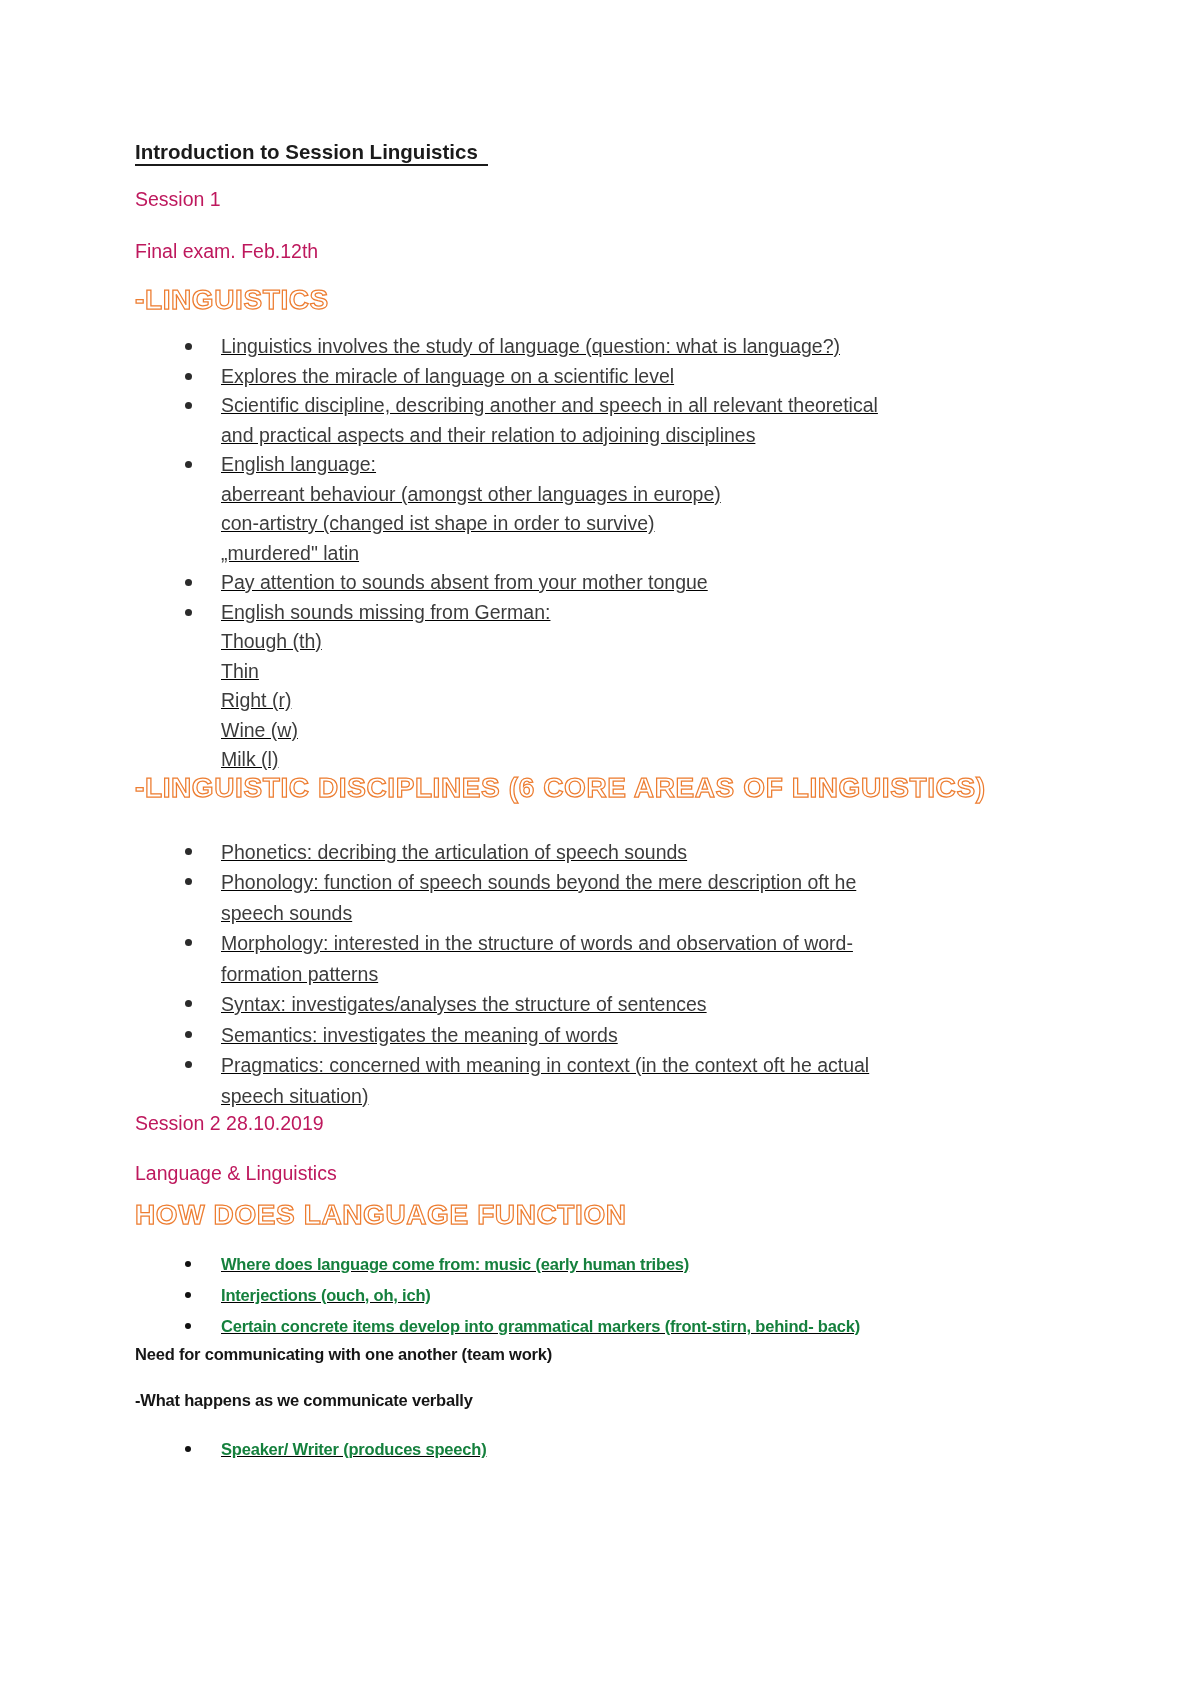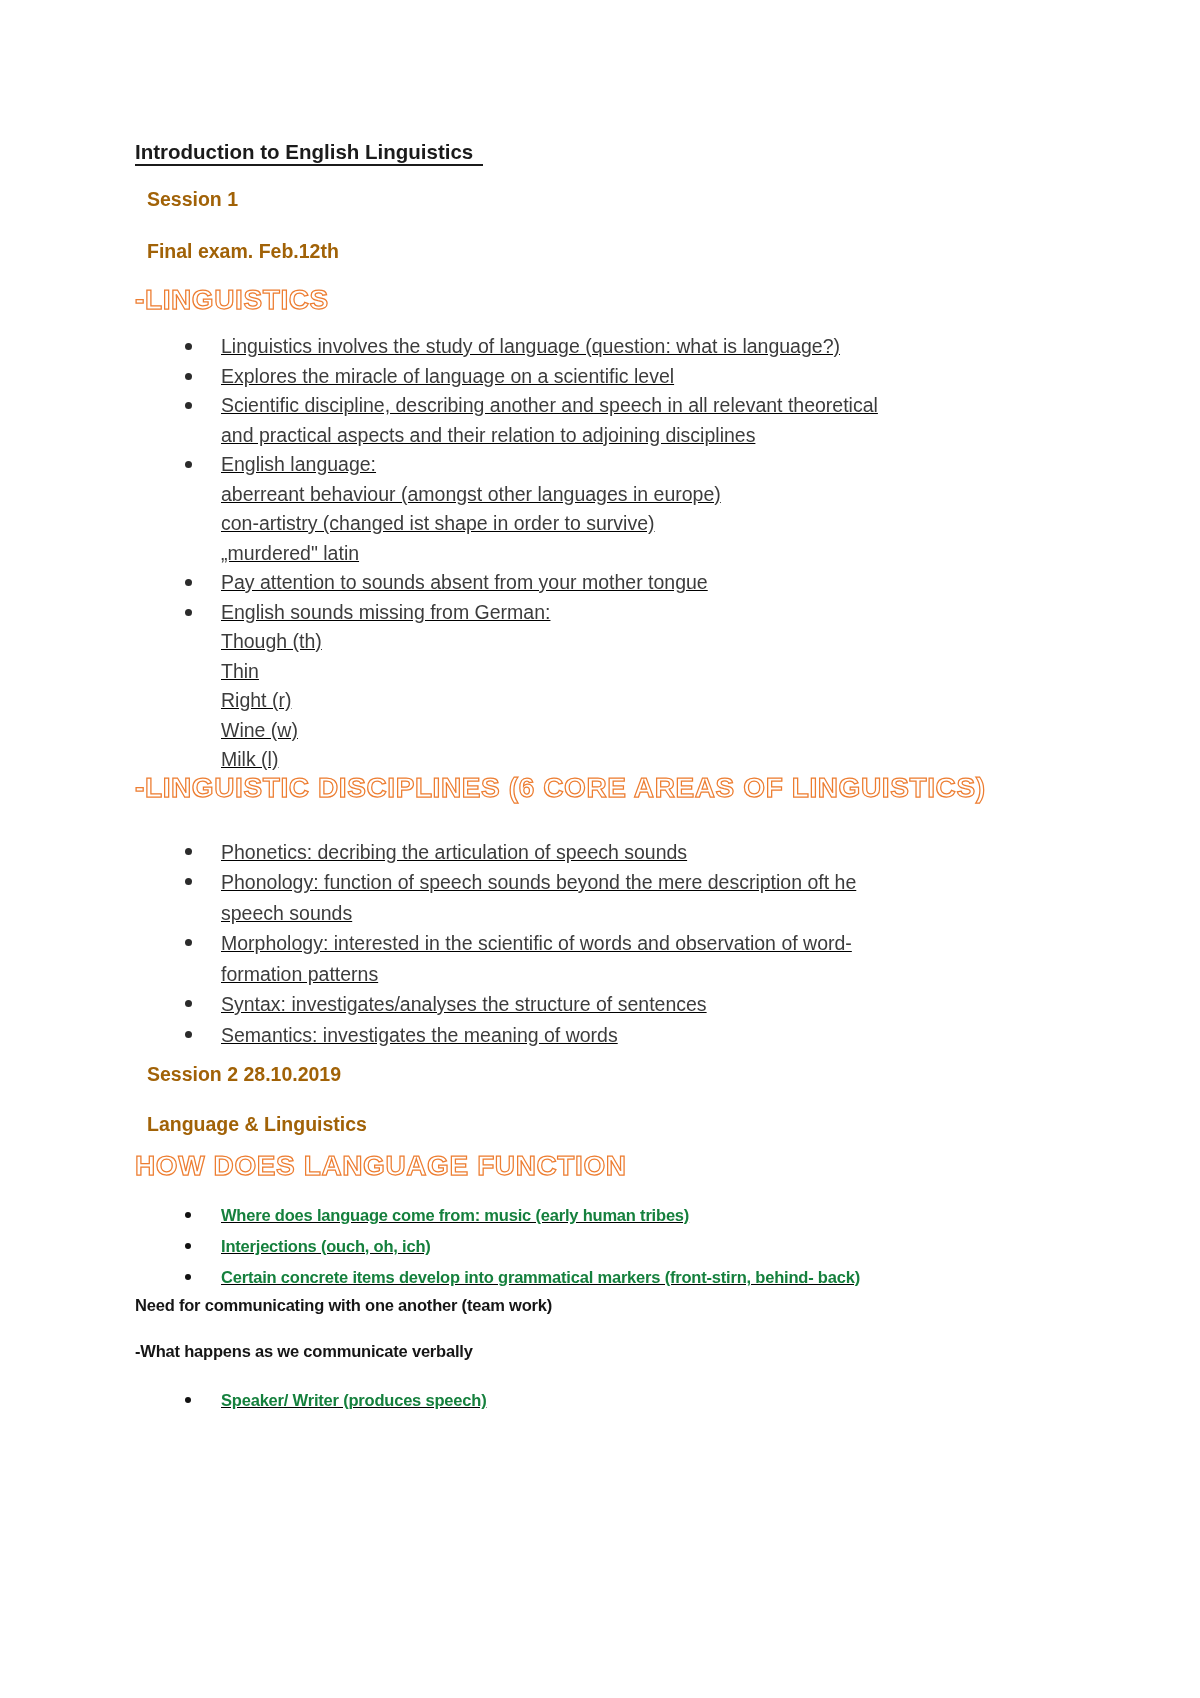--- a/index.html
+++ b/index.html
@@ -23,25 +23,25 @@
     color: #1b1b1b;
   }
   .doc-title span {
     display: inline-block;
     padding-right: 10px;
     border-bottom: 2px solid #1b1b1b;
   }
 
   
   .p-arial {
-    margin: 12px;
+    margin: 0;
     font-size: 19.5px;
     line-height: 24px;
-    font-weight: 700;
-    color: #a16207;
+    font-weight: 400;
+    color: #be185d;
   }
 
   
   .h-orange {
     margin: 0;
     font-size: 28px;
     line-height: 26px;
     font-weight: 700;
     letter-spacing: 0.6px;
     color: #ED7D31;
@@ -106,21 +106,21 @@
   .mb-26 { margin-bottom: 26px; }
   .mb-17 { margin-bottom: 17px; }
   .mb-10 { margin-bottom: 10px; }
   .mb-22 { margin-bottom: 22px; }
 </style>
 </head>
 <body>
 
 <div class="page">
 
-  <h1 class="doc-title"><span>Introduction to English Linguistics</span></h1>
+  <h1 class="doc-title"><span>Introduction to Session Linguistics</span></h1>
 
   <p class="p-arial mb-28">Session 1</p>
 
   <p class="p-arial mb-24">Final exam. Feb.12th</p>
 
   <h2 class="h-orange mb-19">-LINGUISTICS</h2>
 
   <ul class="blist b1 mb-18">
     <li>Linguistics involves the study of language (question: what is language?)</li>
     <li>Explores the miracle of language on a scientific level</li>
@@ -138,24 +138,26 @@
 Wine (w)
 Milk (l)</li>
   </ul>
 
   <h2 class="h-orange mb-36">-LINGUISTIC DISCIPLINES (6 CORE AREAS OF LINGUISTICS)</h2>
 
   <ul class="blist b2 mb-87">
     <li>Phonetics: decribing the articulation of speech sounds</li>
     <li>Phonology: function of speech sounds beyond the mere description oft he
 speech sounds</li>
-    <li>Morphology: interested in the scientific of words and observation of word-
+    <li>Morphology: interested in the structure of words and observation of word-
 formation patterns</li>
     <li>Syntax: investigates/analyses the structure of sentences</li>
     <li>Semantics: investigates the meaning of words</li>
+    <li>Pragmatics: concerned with meaning in context (in the context oft he actual
+speech situation)</li>
   </ul>
 
   <p class="p-arial mb-26">Session 2 28.10.2019</p>
 
   <p class="p-arial mb-17">Language &amp; Linguistics</p>
 
   <h2 class="h-orange mb-21">HOW DOES LANGUAGE FUNCTION</h2>
 
   <ul class="blist b3 mb-10">
     <li>Where does language come from: music (early human tribes)</li>

